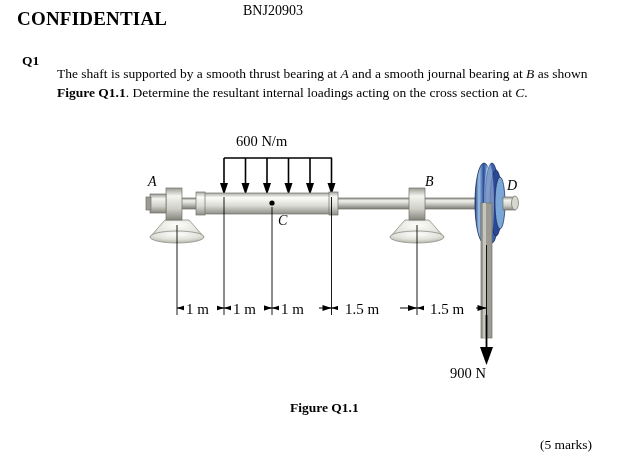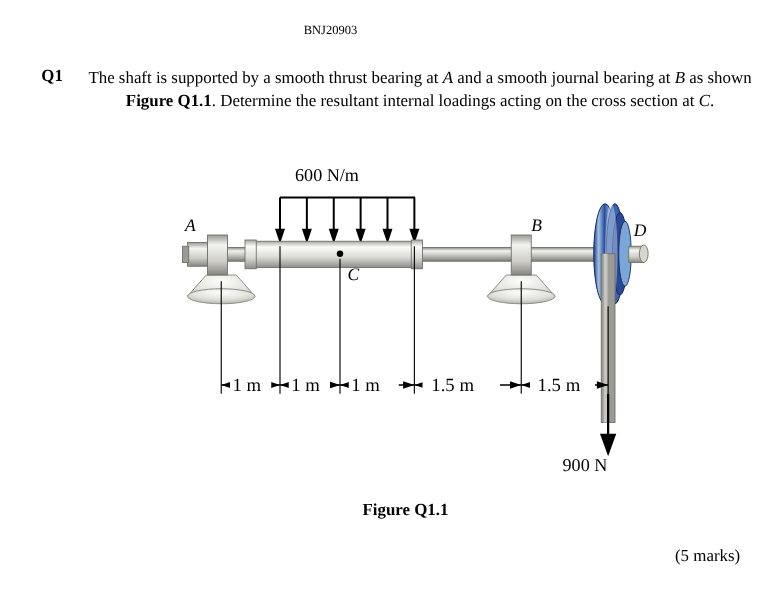--- a/index.html
+++ b/index.html
@@ -26,42 +26,41 @@
     left: 17px;
     top: 8px;
     font-family: "Liberation Serif", serif;
     font-weight: bold;
     font-size: 19px;
     letter-spacing: 0.2px;
   }
   .header-code {
     position: absolute;
     left: 243px;
-    top: 19px;
-    font-family: "Liberation Serif", serif;
-    font-size: 10px;
+    top: 3px;
+    font-family: "Liberation Serif", serif;
+    font-size: 14px;
   }
 
   
   .q-label {
     position: absolute;
     left: 22px;
     top: 53px;
     font-weight: bold;
     font-size: 13.5px;
-    margin-left: 11px;
   }
   .q-body {
     position: absolute;
     left: 57px;
-    top: 52px;
+    top: 64px;
     width: 558px;
     font-size: 13.5px;
     line-height: 19px;
-    text-align: center;
+    text-align: left;
   }
   .q-body i { font-style: italic; }
   .q-body b { font-weight: bold; }
 
   
   .figure {
     position: absolute;
     left: 0;
     top: 125px;
     width: 627px;
@@ -112,20 +111,21 @@
     white-space: nowrap;
   }
 
   svg { display: block; }
 </style>
 </head>
 <body>
 
 <div class="page">
 
+  <div class="header-confidential">CONFIDENTIAL</div>
   <div class="header-code">BNJ20903</div>
 
   <div class="q-label">Q1</div>
   <div class="q-body">
     <span>The shaft is supported by a smooth thrust bearing at </span><i>A</i><span> and a smooth journal bearing at </span><i>B</i><span> as shown </span><b>Figure Q1.1</b><span>. Determine the resultant internal loadings acting on the cross section at </span><i>C</i><span>.</span>
   </div>
 
   <div class="figure">
 
     <div class="lbl load-label">600 N/m</div>

